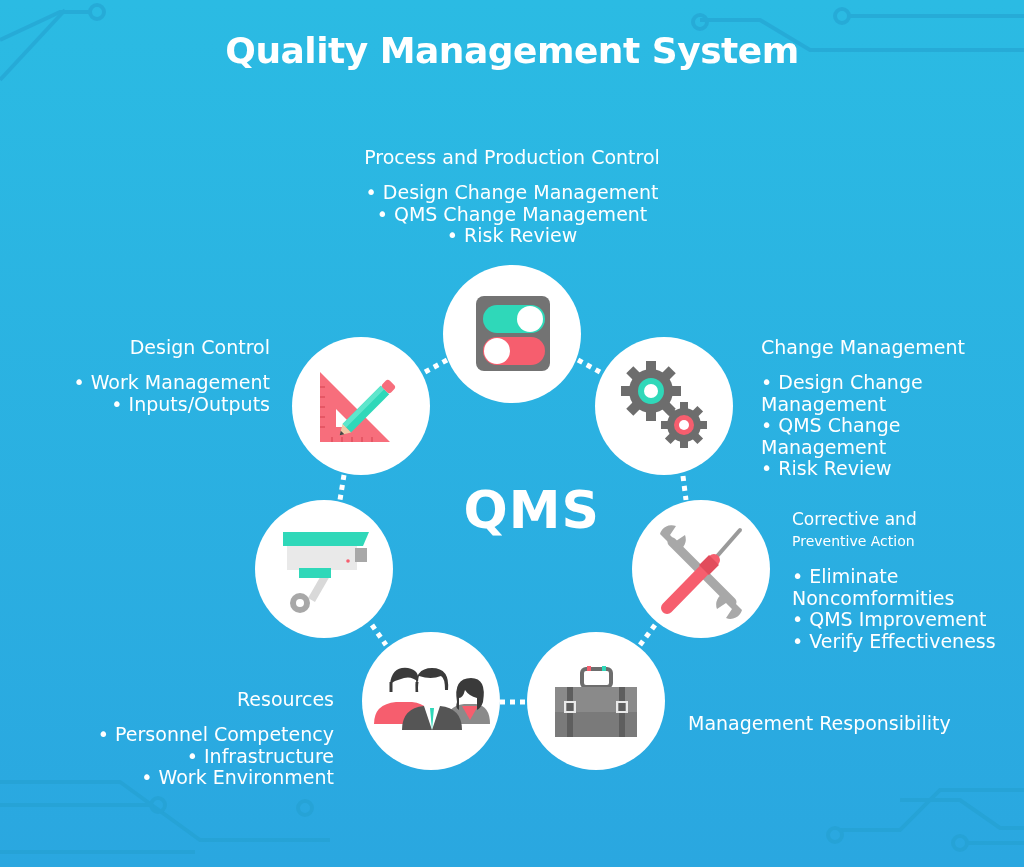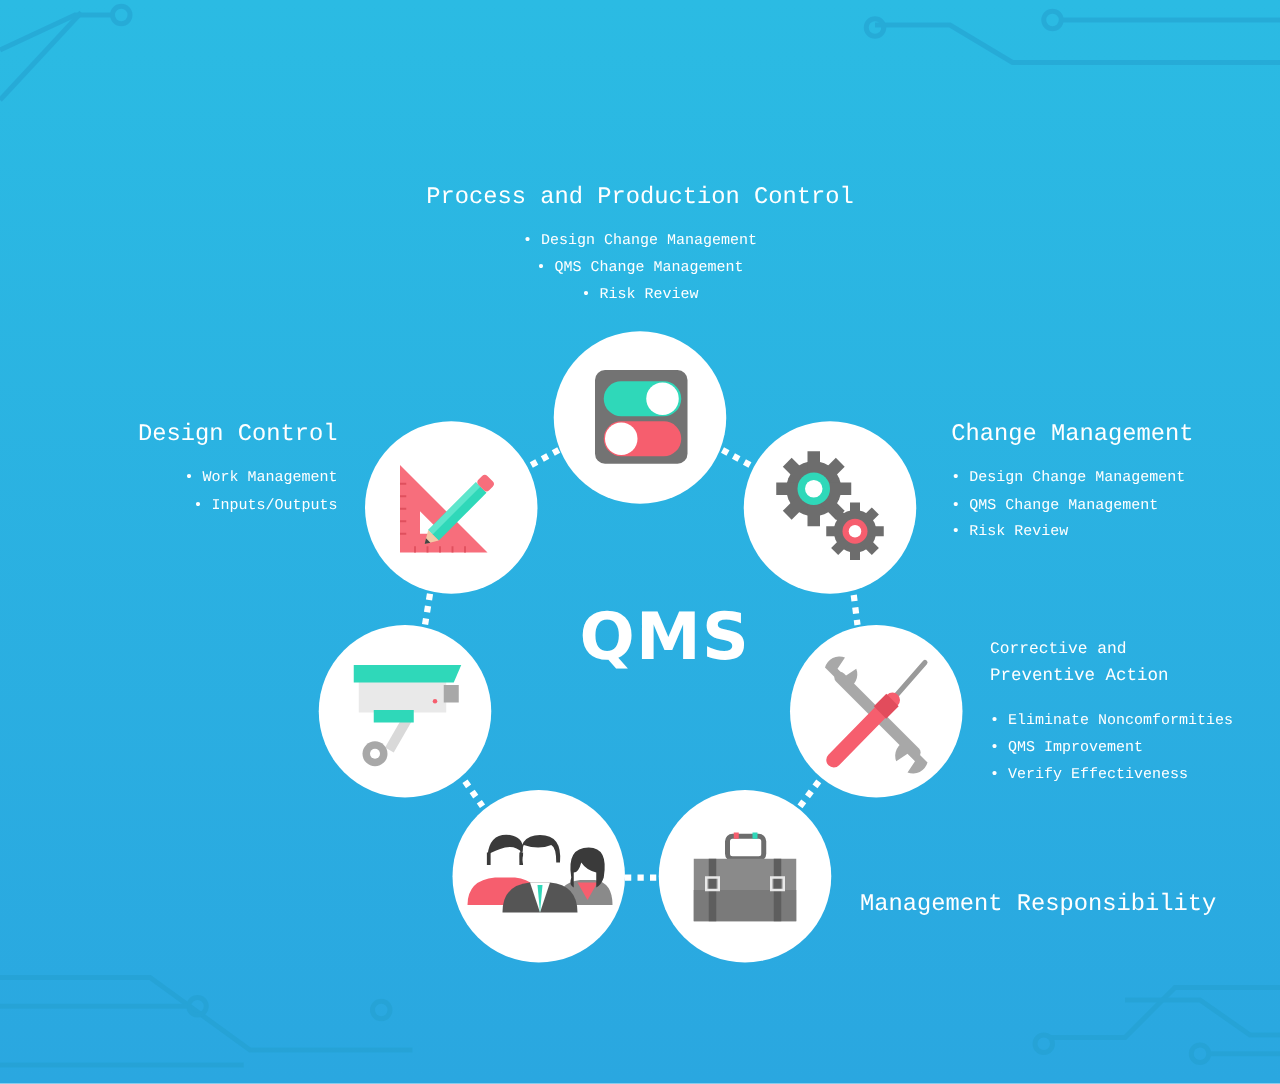--- a/index.html
+++ b/index.html
@@ -4,23 +4,23 @@
 <style>
   html,body{margin:0;padding:0;}
   body{width:1024px;height:867px;overflow:hidden;font-family:"DejaVu Sans","Liberation Sans",sans-serif;}
   .canvas{position:relative;width:1024px;height:867px;background:linear-gradient(180deg,#2bbbe3 0%,#2aa7e0 100%);overflow:hidden;color:#fff;}
   .bg-circuit{position:absolute;left:0;top:0;width:1024px;height:867px;}
   .title{position:absolute;left:0;top:30px;width:1024px;text-align:center;font-size:36px;font-weight:bold;letter-spacing:-0.5px;}
   .center-label{position:absolute;left:430px;top:480px;width:170px;text-align:right;font-size:52px;font-weight:bold;letter-spacing:1px;}
   .node{position:absolute;width:138px;height:138px;border-radius:50%;background:#fff;}
   .node svg{position:absolute;left:0;top:0;width:138px;height:138px;}
   .connectors{position:absolute;left:0;top:0;width:1024px;height:867px;}
-  .block{position:absolute;font-family:Liberation Mono, monospace;}
+  .block{position:absolute;}
   .block h3{margin:0;font-size:19px;font-weight:normal;line-height:22px;}
-  .block ul{list-style:none;margin:14px 0 0 0;padding:0;font-size:12px;line-height:21.5px;}
+  .block ul{list-style:none;margin:14px 0 0 0;padding:0;font-size:19px;line-height:21.5px;}
   .block li::before{content:"• ";}
   .right{text-align:right;}
   .center{text-align:center;}
   .left{text-align:left;}
 </style>
 </head>
 <body>
 
 <div class="canvas">
 
@@ -39,20 +39,21 @@
       <circle cx="305" cy="808" r="7"></circle>
       <path d="M0 852 L195 852"></path>
       <path d="M1024 790 L940 790 L900 830 L840 830"></path>
       <circle cx="835" cy="835" r="7"></circle>
       <circle cx="960" cy="843" r="7"></circle>
       <path d="M968 843 L1024 843"></path>
       <path d="M1024 828 L1000 828 L960 800 L900 800"></path>
     </g>
   </svg>
 
+  <div class="title">Quality Management System</div>
 
   <svg class="connectors" viewBox="0 0 1024 867">
     <g stroke="#ffffff" stroke-width="5" stroke-dasharray="5 5" fill="none">
       <path d="M447 360 L425 372"></path>
       <path d="M578 360 L600 372"></path>
       <path d="M683 476 L686 500"></path>
       <path d="M655 625 L640 645"></path>
       <path d="M500 702 L527 702"></path>
       <path d="M372 625 L386 645"></path>
       <path d="M344 475 L340 500"></path>
@@ -195,33 +196,41 @@
   <div class="block left" style="left:761px;top:336px;width:260px;">
     <h3>Change Management</h3>
     <ul>
       <li>Design Change Management</li>
       <li>QMS Change Management</li>
       <li>Risk Review</li>
     </ul>
   </div>
 
   <div class="block left" style="left:792px;top:508px;width:230px;">
-    <h3 style="font-size:13px;">Corrective and</h3>
+    <h3 style="font-size:17px;">Corrective and</h3>
     <h3 style="font-size:14px;">Preventive Action</h3>
     <ul>
       <li>Eliminate Noncomformities</li>
       <li>QMS Improvement</li>
       <li>Verify Effectiveness</li>
     </ul>
   </div>
 
   <div class="block left" style="left:688px;top:688px;width:320px;margin-top:24px;">
     <h3>Management Responsibility</h3>
   </div>
 
+  <div class="block right" style="left:94px;top:688px;width:240px;">
+    <h3>Resources</h3>
+    <ul>
+      <li>Personnel Competency</li>
+      <li>Infrastructure</li>
+      <li>Work Environment</li>
+    </ul>
+  </div>
 
 
   <div class="block right" style="left:40px;top:336px;width:230px;">
     <h3>Design Control</h3>
     <ul>
       <li>Work Management</li>
       <li>Inputs/Outputs</li>
     </ul>
   </div>
 

